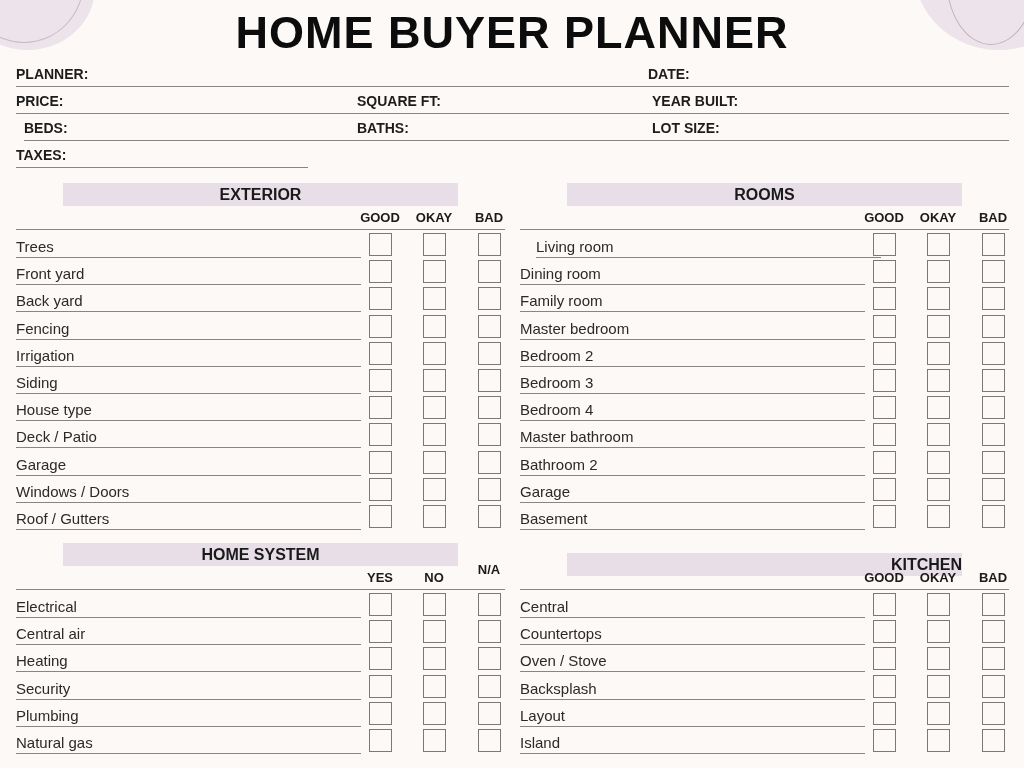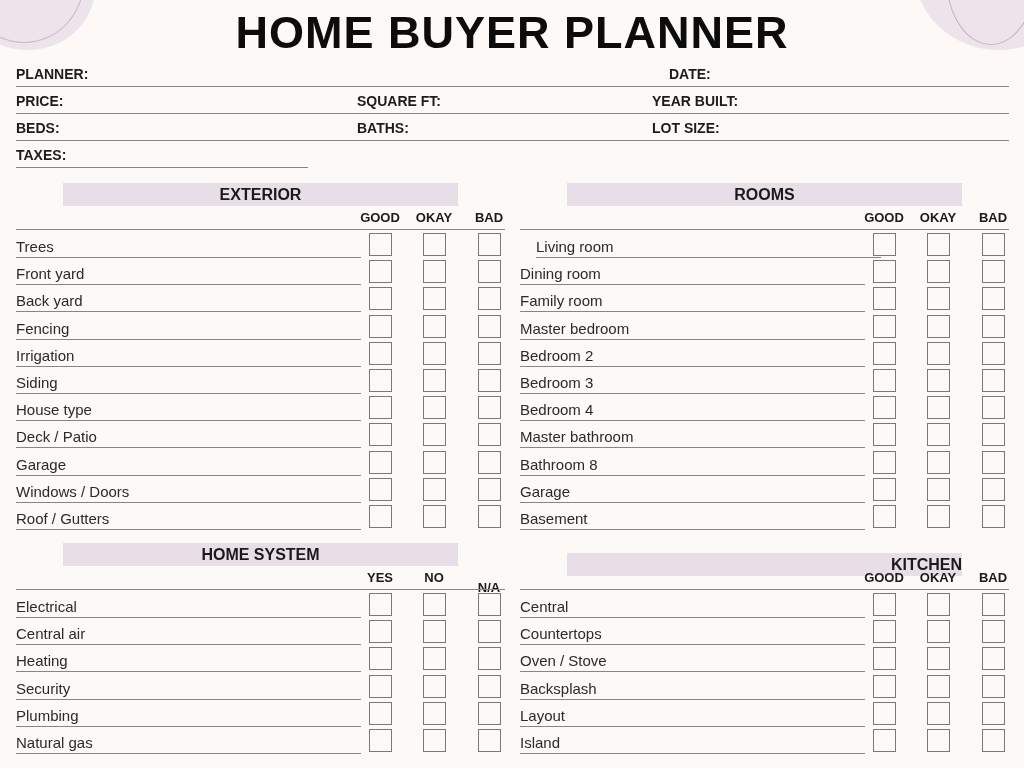--- a/index.html
+++ b/index.html
@@ -59,34 +59,34 @@
 
 <div class="deco-left"></div>
 <div class="deco-right"></div>
 
 <div class="title">HOME BUYER PLANNER</div>
 
 <div class="info-field" style="left:16px;top:61px;width:620px;">
     <span>PLANNER:</span>
   </div>
 <div class="info-field" style="left:636px;top:61px;width:373px;">
-    <span style="left:33px">DATE:</span>
+    <span style="left:12px">DATE:</span>
   </div>
 
 <div class="info-field" style="left:16px;top:88px;width:340px;">
     <span>PRICE:</span>
   </div>
 <div class="info-field" style="left:356px;top:88px;width:280px;">
     <span style="left:1px">SQUARE FT:</span>
   </div>
 <div class="info-field" style="left:636px;top:88px;width:373px;">
     <span style="left:16px">YEAR BUILT:</span>
   </div>
 
-<div class="info-field" style="left:16px;top:115px;width:340px;text-align:right;">
+<div class="info-field" style="left:24px;top:115px;width:340px;text-align:right;">
     <span>BEDS:</span>
   </div>
 <div class="info-field" style="left:356px;top:115px;width:280px;">
     <span style="left:1px">BATHS:</span>
   </div>
 <div class="info-field" style="left:636px;top:115px;width:373px;">
     <span style="left:16px">LOT SIZE:</span>
   </div>
 
 <div class="info-field" style="left:16px;top:142px;width:292px;">
@@ -214,21 +214,21 @@
     <div class="cb" style="left:873px;top:396.2px;"></div>
     <div class="cb" style="left:927px;top:396.2px;"></div>
     <div class="cb" style="left:982px;top:396.2px;"></div>
     <div class="row-label" style="left:520px;top:423.4px;width:345px;text-decoration:underline;">
       <span>Master bathroom</span>
     </div>
     <div class="cb" style="left:873px;top:423.4px;"></div>
     <div class="cb" style="left:927px;top:423.4px;"></div>
     <div class="cb" style="left:982px;top:423.4px;"></div>
     <div class="row-label" style="left:520px;top:450.6px;width:345px;">
-      <span>Bathroom 8</span>
+      <span>Bathroom 2</span>
     </div>
     <div class="cb" style="left:873px;top:450.6px;"></div>
     <div class="cb" style="left:927px;top:450.6px;"></div>
     <div class="cb" style="left:982px;top:450.6px;"></div>
     <div class="row-label" style="left:520px;top:477.79999999999995px;width:345px;">
       <span>Garage</span>
     </div>
     <div class="cb" style="left:873px;top:477.79999999999995px;"></div>
     <div class="cb" style="left:927px;top:477.79999999999995px;"></div>
     <div class="cb" style="left:982px;top:477.79999999999995px;"></div>
@@ -236,21 +236,21 @@
       <span>Basement</span>
     </div>
     <div class="cb" style="left:873px;top:505px;"></div>
     <div class="cb" style="left:927px;top:505px;"></div>
     <div class="cb" style="left:982px;top:505px;"></div>
   </div>
 <div id="sec-home_system">
     <div class="section-band" style="left:63px;top:543px;width:395px;">HOME SYSTEM</div>
     <div class="col-head" style="left:355px;top:570px;">YES</div>
     <div class="col-head" style="left:409px;top:570px;">NO</div>
-    <div class="col-head" style="left:464px;top:580px;">N/A</div>
+    <div class="col-head" style="left:464px;top:562px;">N/A</div>
     <div class="head-line" style="left:16px;top:589px;width:489px;"></div>
     <div class="row-label" style="left:16px;top:593px;width:345px;">
       <span>Electrical</span>
     </div>
     <div class="cb" style="left:369px;top:593px;"></div>
     <div class="cb" style="left:423px;top:593px;"></div>
     <div class="cb" style="left:478px;top:593px;"></div>
     <div class="row-label" style="left:16px;top:620.2px;width:345px;">
       <span>Central air</span>
     </div>

